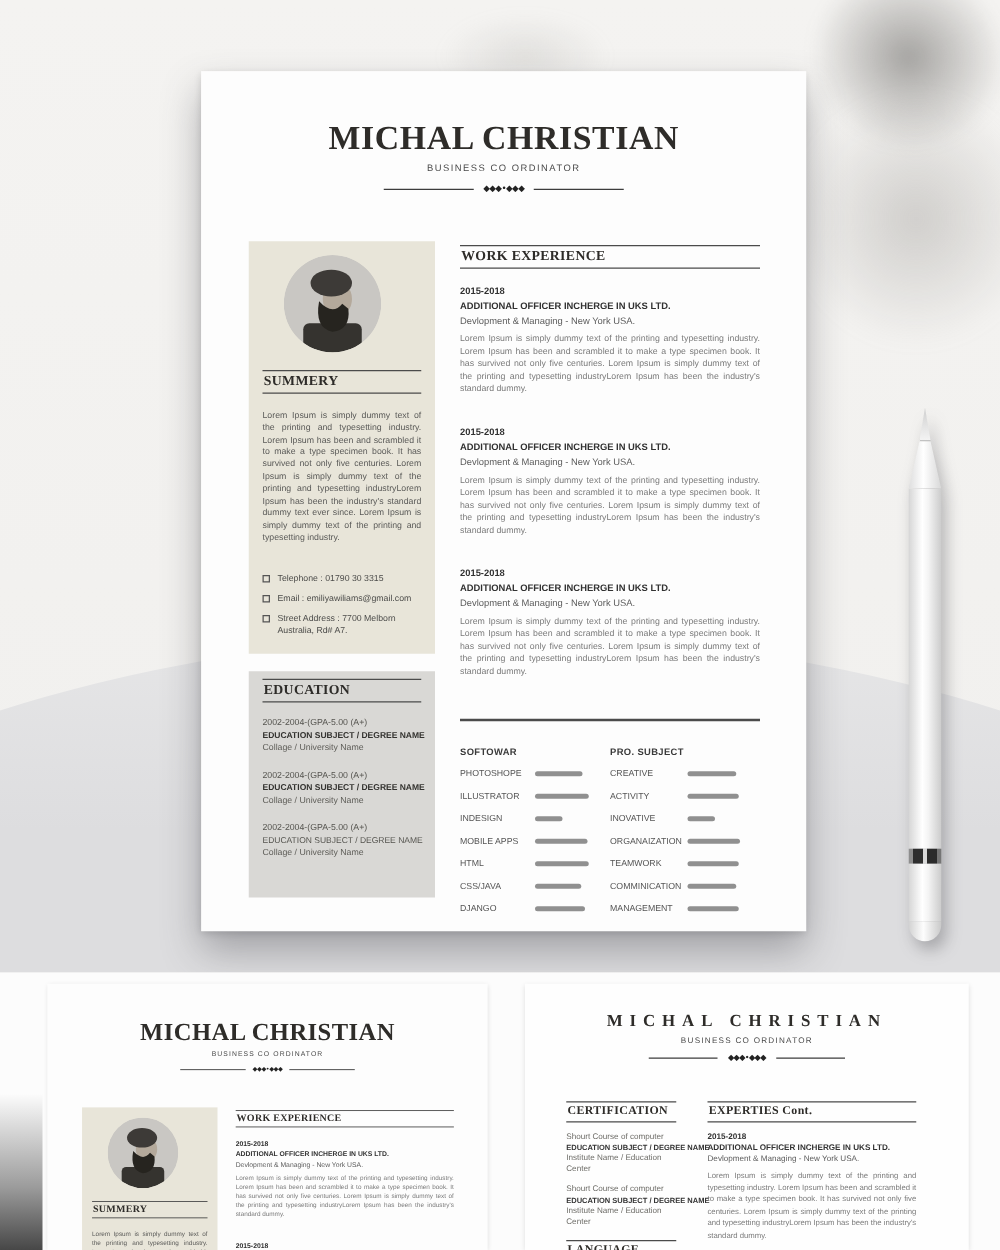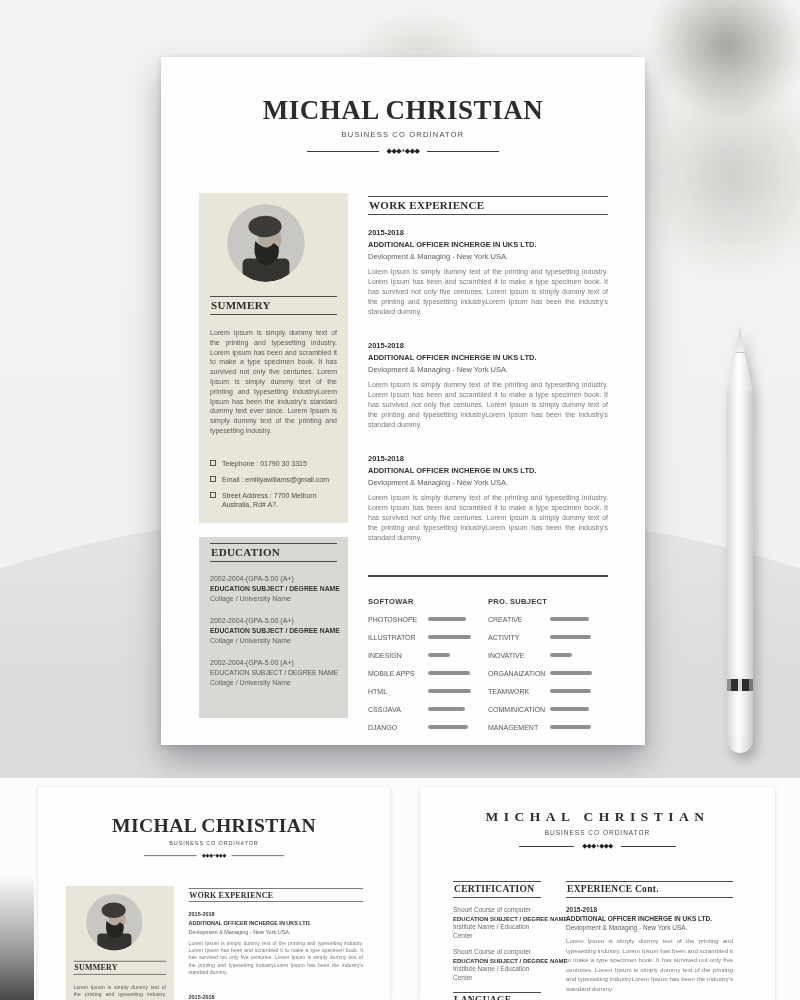--- a/index.html
+++ b/index.html
@@ -400,21 +400,21 @@
         <div class="sec-head lang-head">
           <span class="rule"></span>
           <span class="sec-title">LANGUAGE</span>
 
         </div>
       </div>
 
       <div class="p2-right">
         <div class="sec-head">
           <span class="rule"></span>
-          <span class="sec-title">EXPERIENCE Cont.</span>
+          <span class="sec-title">EXPERTIES Cont.</span>
           <span class="rule"></span>
         </div>
         <div class="p2-exp">
           <div class="p2-exp-entry">
             <div class="x-dates">2015-2018</div>
             <div class="x-title">ADDITIONAL OFFICER INCHERGE IN UKS LTD.</div>
             <div class="x-sub">Devlopment &amp; Managing - New York USA.</div>
             <div class="x-body">Lorem Ipsum is simply dummy text of the printing and typesetting industry. Lorem Ipsum has been and scrambled it to make a type specimen book. It has survived not only five centuries. Lorem Ipsum is simply dummy text of the printing and typesetting industryLorem Ipsum has been the industry's standard dummy.</div>
           </div>
 

